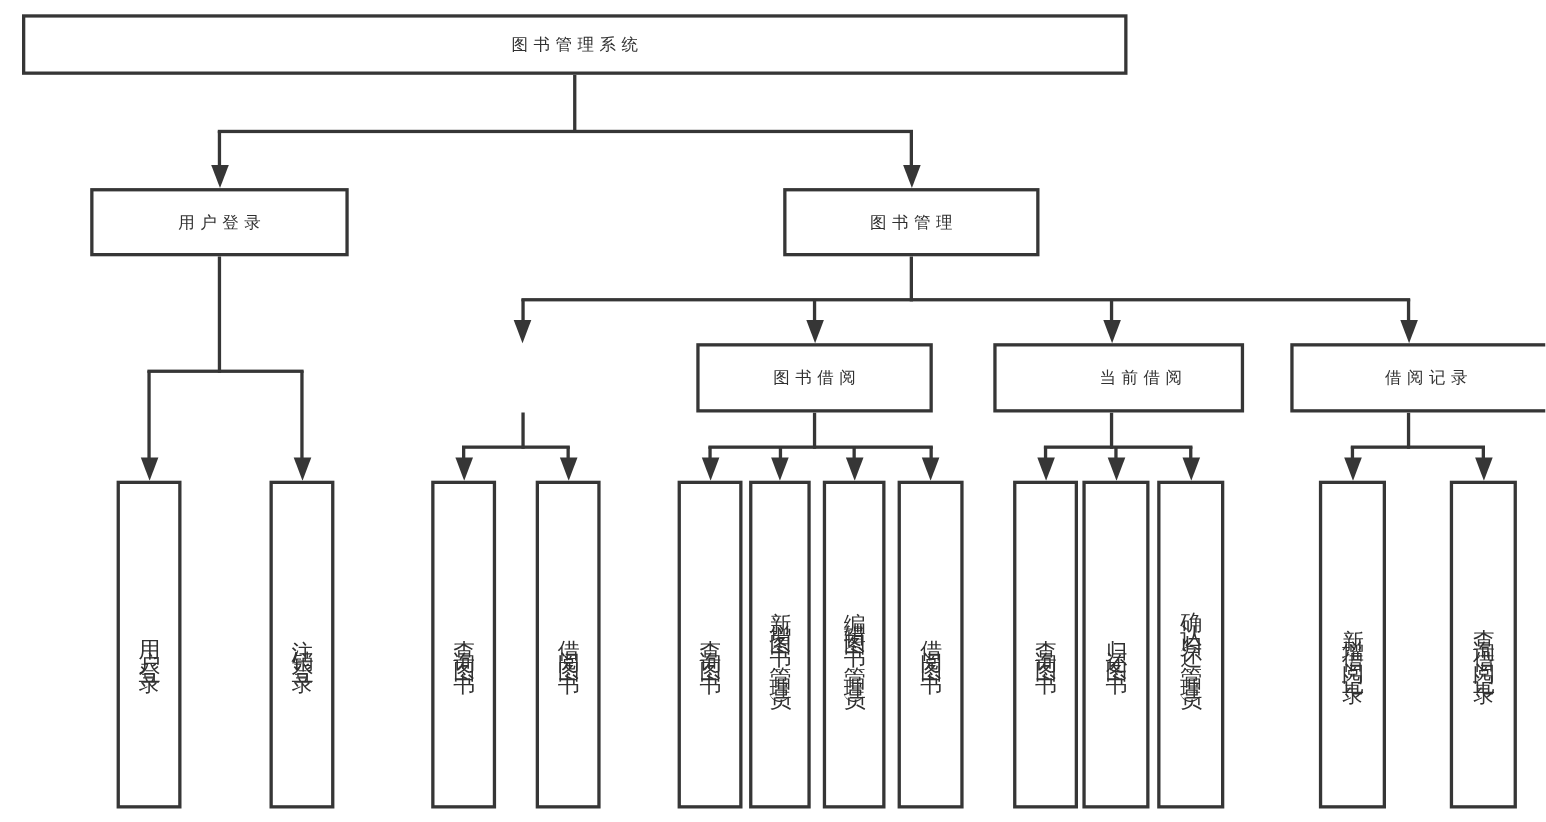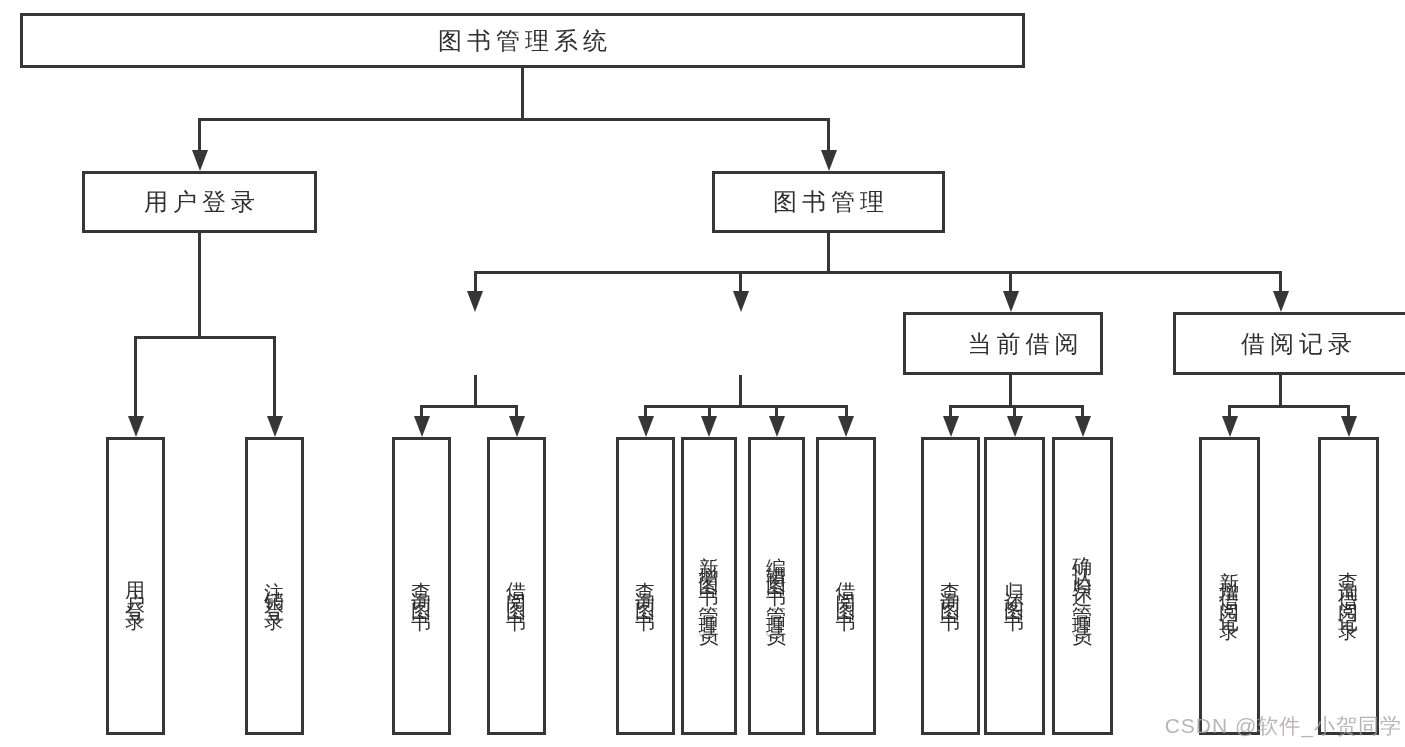--- a/index.html
+++ b/index.html
@@ -20,21 +20,21 @@
     box-sizing: border-box;
     border: 3px solid #363636;
     background: #ffffff;
     display: flex;
     align-items: center;
     justify-content: center;
     z-index: 2;
   }
   .node .hlabel {
     color: #303030;
-    font-size: 24px;
+    font-size: 15px;
     letter-spacing: 5px;
     white-space: nowrap;
     text-indent: 5px; 
   }
   .node .vlabel {
     writing-mode: vertical-rl;
     color: #303030;
     font-size: 20px;
     letter-spacing: 10px;
     line-height: 1;
@@ -63,31 +63,33 @@
     opacity: 0.8;
     letter-spacing: 1px;
     white-space: nowrap;
     z-index: 5;
   }
 </style>
 </head>
 <body>
 
 <div id="canvas">
-  <div id="watermark">CSDN @软件_小贺同学</div>
 <div class="node" style="left: 20px; top: 13px; width: 1005px; height: 55px;">
       <span class="hlabel">图书管理系统</span>
     </div>
     <div class="node" style="left: 82px; top: 171px; width: 235px; height: 62px;">
       <span class="hlabel">用户登录</span>
     </div>
     <div class="node" style="left: 712px; top: 171px; width: 233px; height: 62px;">
       <span class="hlabel">图书管理</span>
     </div>
-    <div class="node" style="left: 903px; top: 312px; width: 200px; height: 63px; padding-left: 40px;">
+    <div class="node" style="left: 633px; top: 312px; width: 215px; height: 63px;">
+      <span class="hlabel">图书借阅</span>
+    </div>
+    <div class="node" style="left: 903px; top: 312px; width: 228px; height: 63px; padding-left: 40px;">
       <span class="hlabel">当前借阅</span>
     </div>
     <div class="node" style="left: 1173px; top: 312px; width: 247px; height: 63px;">
       <span class="hlabel">借阅记录</span>
     </div>
     <div class="node" style="left: 106px; top: 437px; width: 59px; height: 298px;">
       <span class="vlabel">用户登录</span>
     </div>
     <div class="node" style="left: 245px; top: 437px; width: 59px; height: 298px;">
       <span class="vlabel">注销登录</span>

